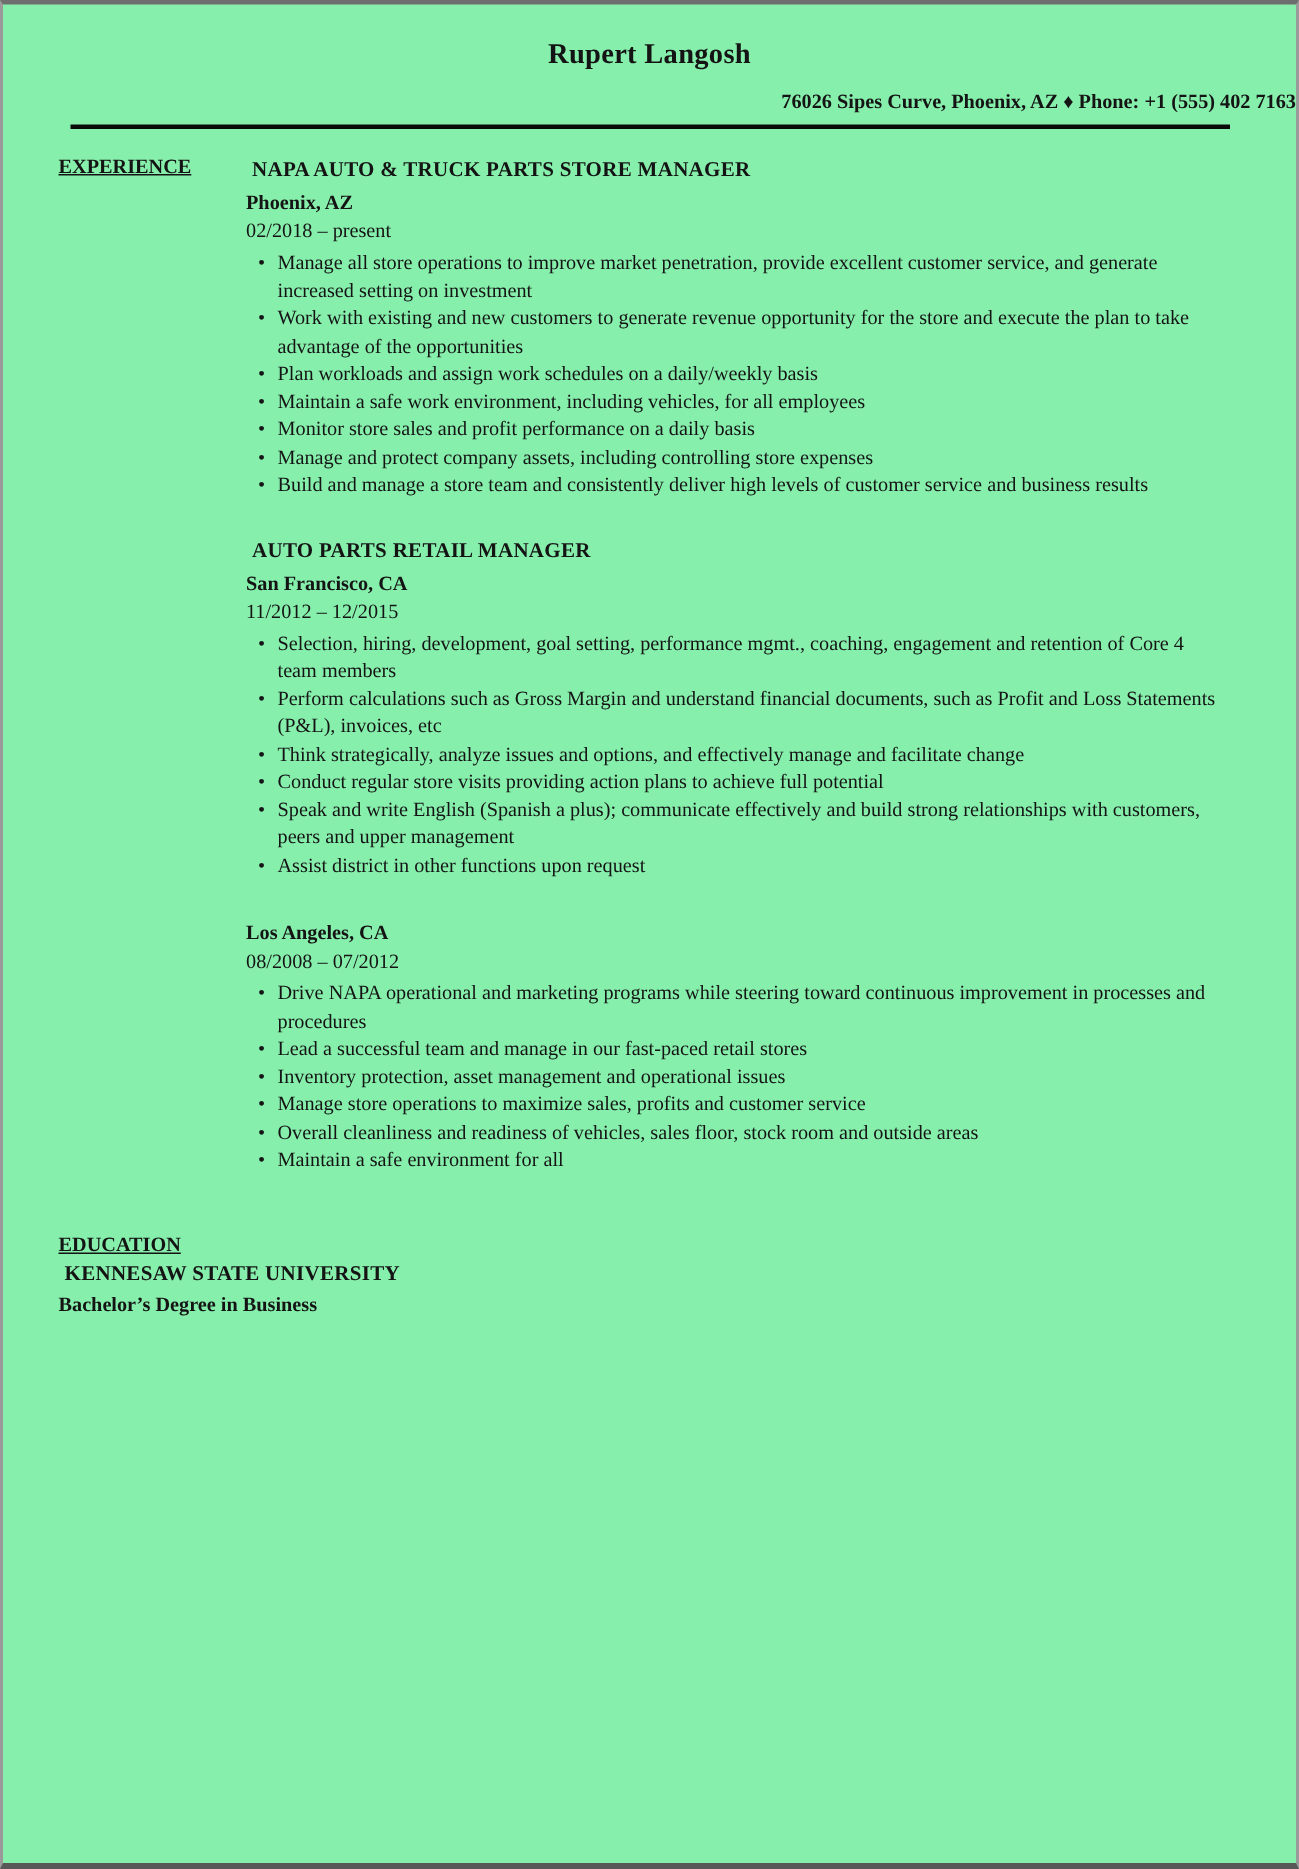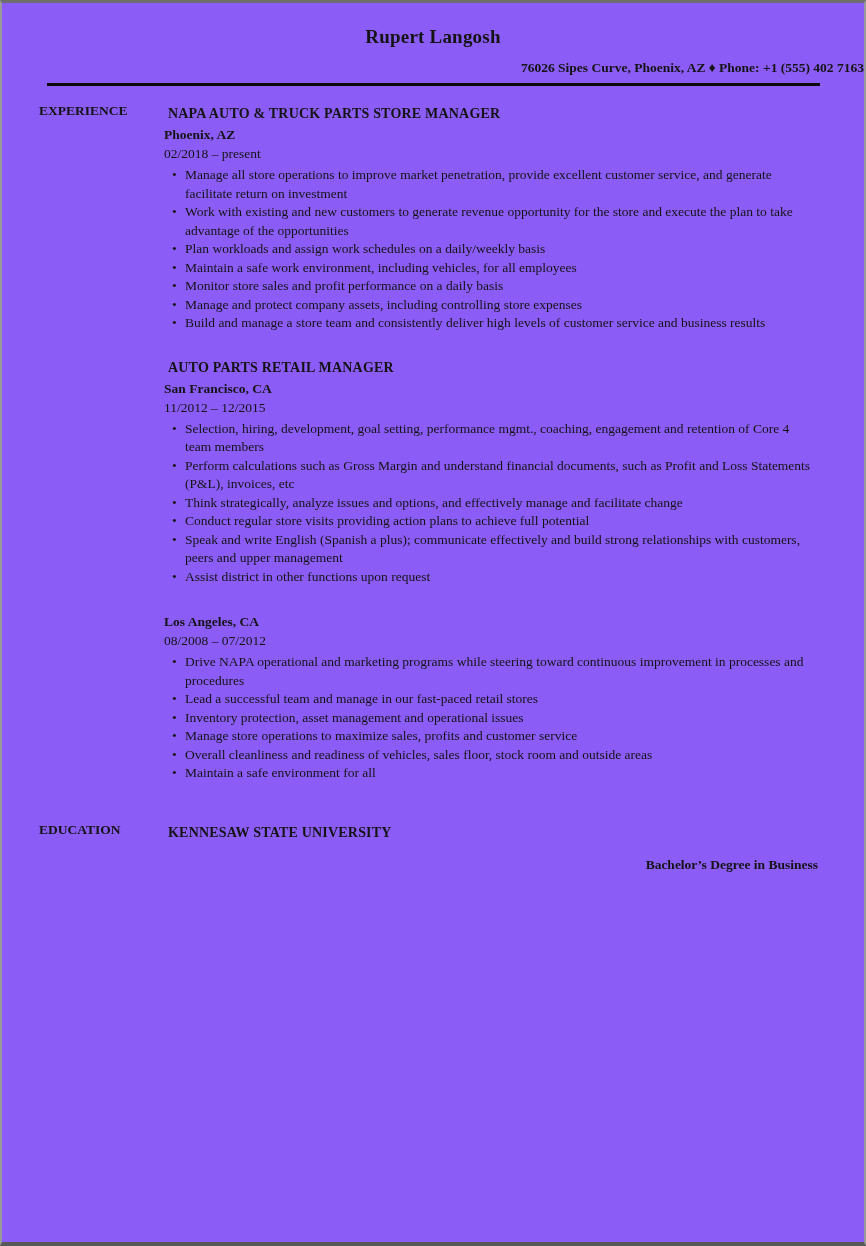--- a/index.html
+++ b/index.html
@@ -1,20 +1,20 @@
 <!DOCTYPE html>
 <html><head>
 <meta charset="utf-8">
 <style>
   html, body { margin: 0; padding: 0; background: #ffffff; }
   .page {
     width: 866px;
     height: 1246px;
     box-sizing: border-box;
-    background: #8b5cf6;
+    background: #86efac;
     border-top: 3px solid #6e6e6e;
     border-bottom: 4px solid #585858;
     border-left: 2px solid #9a9a9a;
     border-right: 2px solid #9a9a9a;
     font-family: "Liberation Serif", "DejaVu Serif", serif;
     color: #141414;
     overflow: hidden;
   }
   .header { padding-top: 23px; }
   .name {
@@ -33,27 +33,28 @@
   .rule {
     height: 0;
     border-top: 3px solid #0a0a0a;
     margin: 7px 44px 0 45px;
   }
   .row {
     display: flex;
     padding: 0 46px 0 37px;
   }
   .row.experience { margin-top: 16px; }
-  .row.education { margin-top: 38px; }
+  .row.education { margin-top: 38px; flex-direction: column; }
   .label {
     flex: none;
     width: 125px;
     font-weight: bold;
     font-size: 13.5px;
     padding-top: 1px;
+    text-decoration: underline;
   }
   .main { flex: 1; min-width: 0; }
   .job + .job { margin-top: 27px; }
   .job-title, .school {
     margin: 4px;
     font-size: 14px;
     font-weight: bold;
     letter-spacing: 0.2px;
   }
   .loc {
@@ -79,22 +80,21 @@
   }
   .bullets li::before {
     content: "\2022";
     position: absolute;
     left: -13px;
     font-size: 13.5px;
   }
   .degree {
     font-weight: bold;
     font-size: 13.5px;
-    margin-top: 16px;
-    text-align: right;
+    margin-top: 4px;
   }
 </style>
 </head>
 <body>
 
 <div class="page">
 
   <div class="header">
     <h1 class="name">Rupert Langosh</h1>
     <div class="contact">76026 Sipes Curve, Phoenix, AZ ♦ Phone: +1 (555) 402 7163</div>
@@ -103,21 +103,21 @@
 
   <div class="row experience">
     <div class="label">EXPERIENCE</div>
     <div class="main">
 
       <article class="job">
         <h2 class="job-title">NAPA AUTO &amp; TRUCK PARTS STORE MANAGER</h2>
         <div class="loc">Phoenix, AZ</div>
         <div class="dates">02/2018 – present</div>
         <ul class="bullets">
-          <li>Manage all store operations to improve market penetration, provide excellent customer service, and generate facilitate return on investment</li>
+          <li>Manage all store operations to improve market penetration, provide excellent customer service, and generate increased setting on investment</li>
           <li>Work with existing and new customers to generate revenue opportunity for the store and execute the plan to take advantage of the opportunities</li>
           <li>Plan workloads and assign work schedules on a daily/weekly basis</li>
           <li>Maintain a safe work environment, including vehicles, for all employees</li>
           <li>Monitor store sales and profit performance on a daily basis</li>
           <li>Manage and protect company assets, including controlling store expenses</li>
           <li>Build and manage a store team and consistently deliver high levels of customer service and business results</li>
         </ul>
       </article>
 
       <article class="job">

